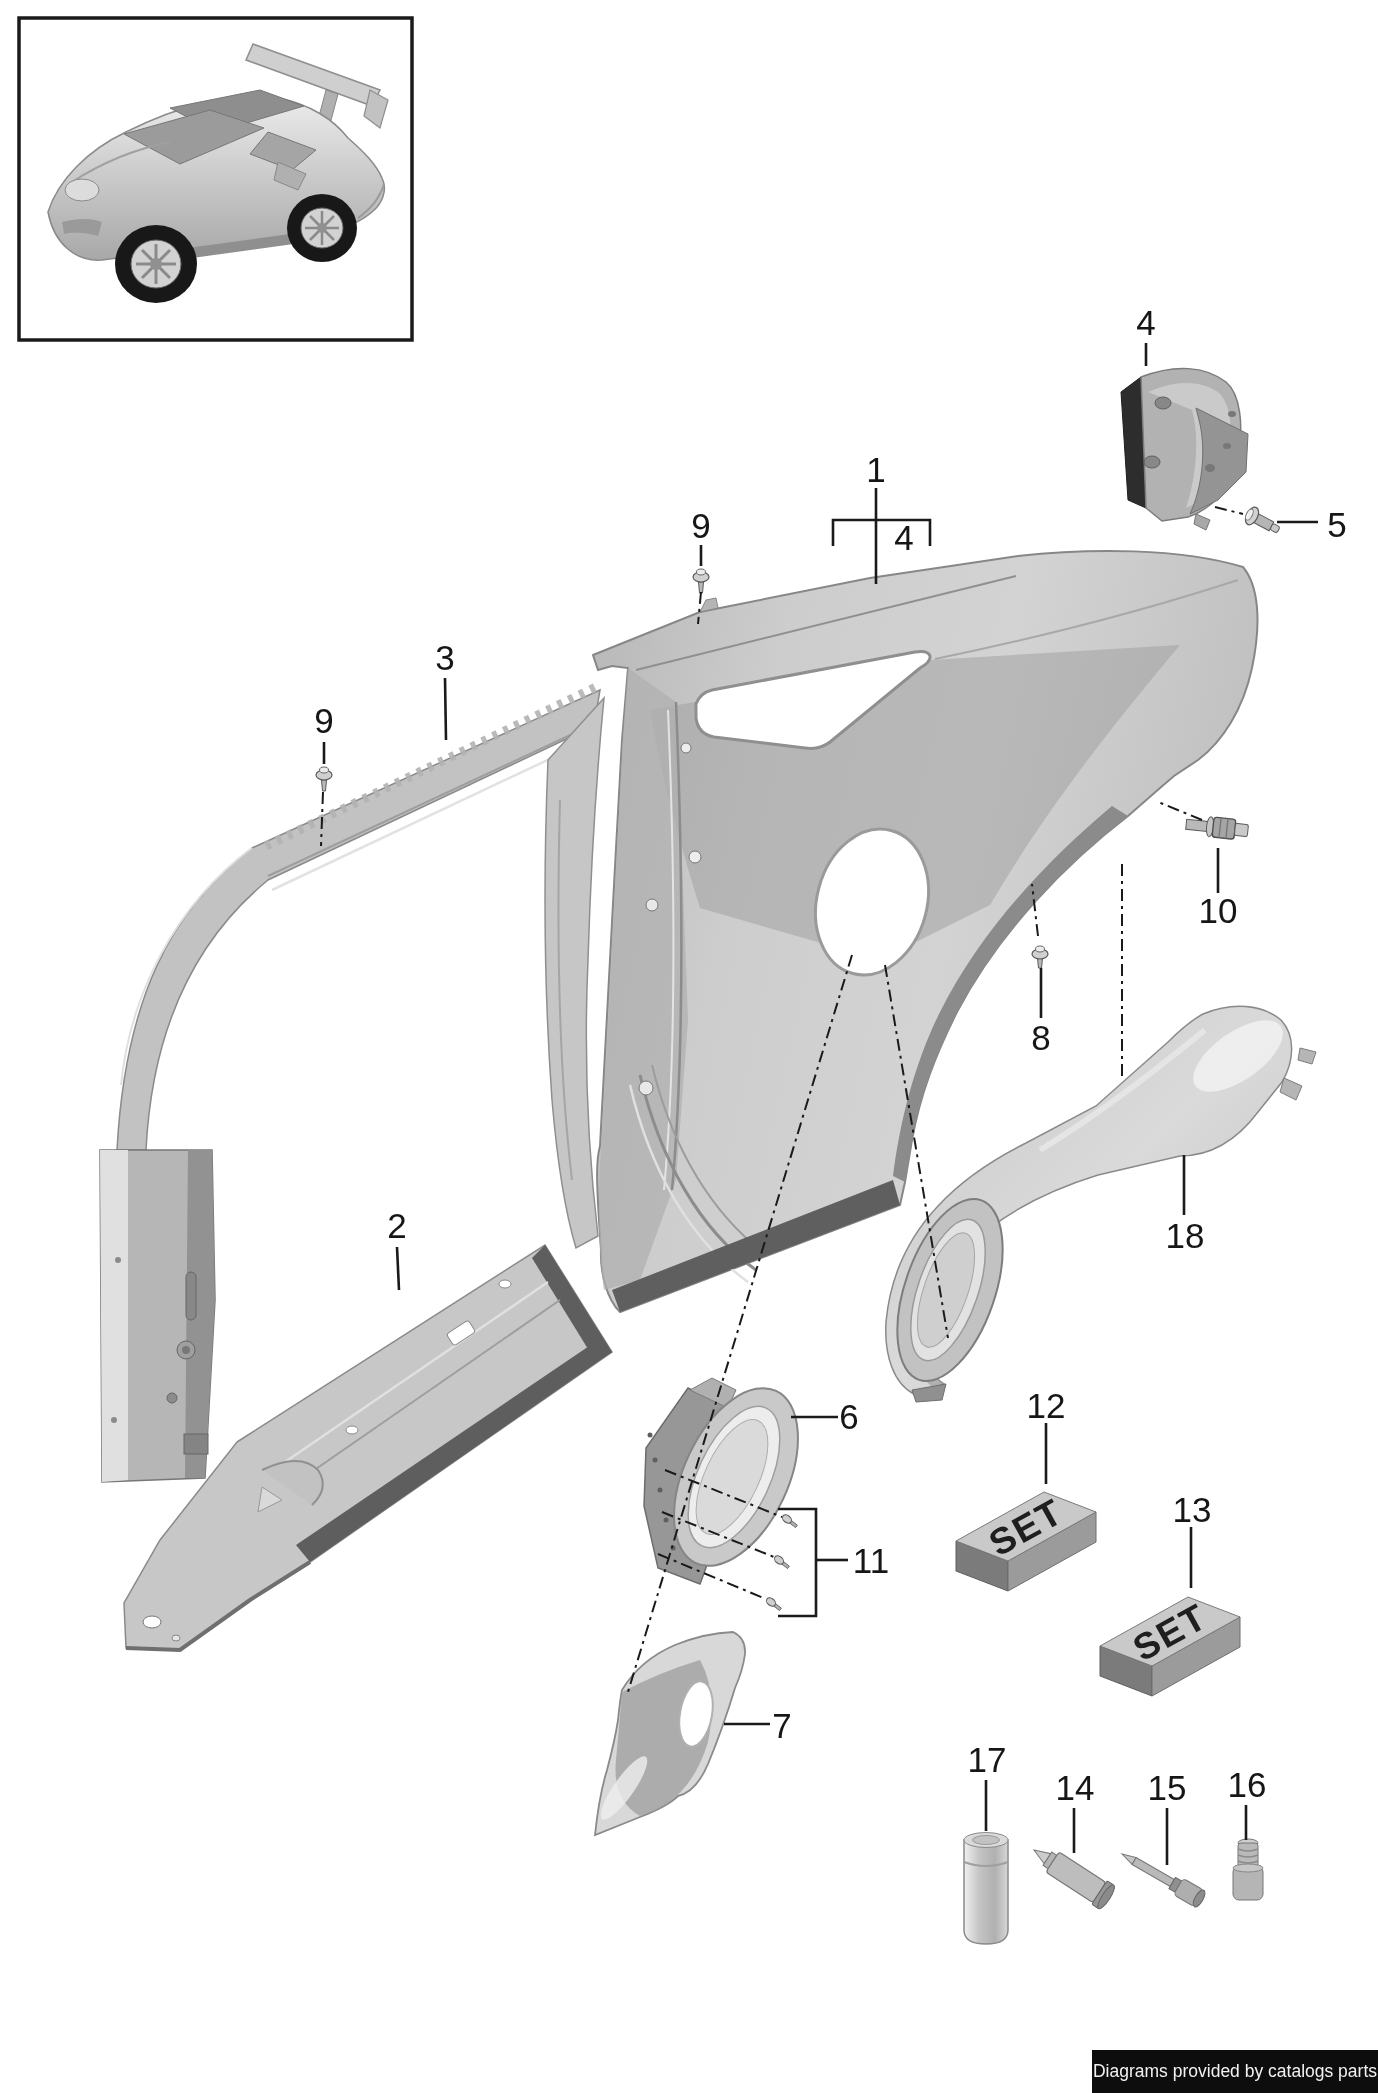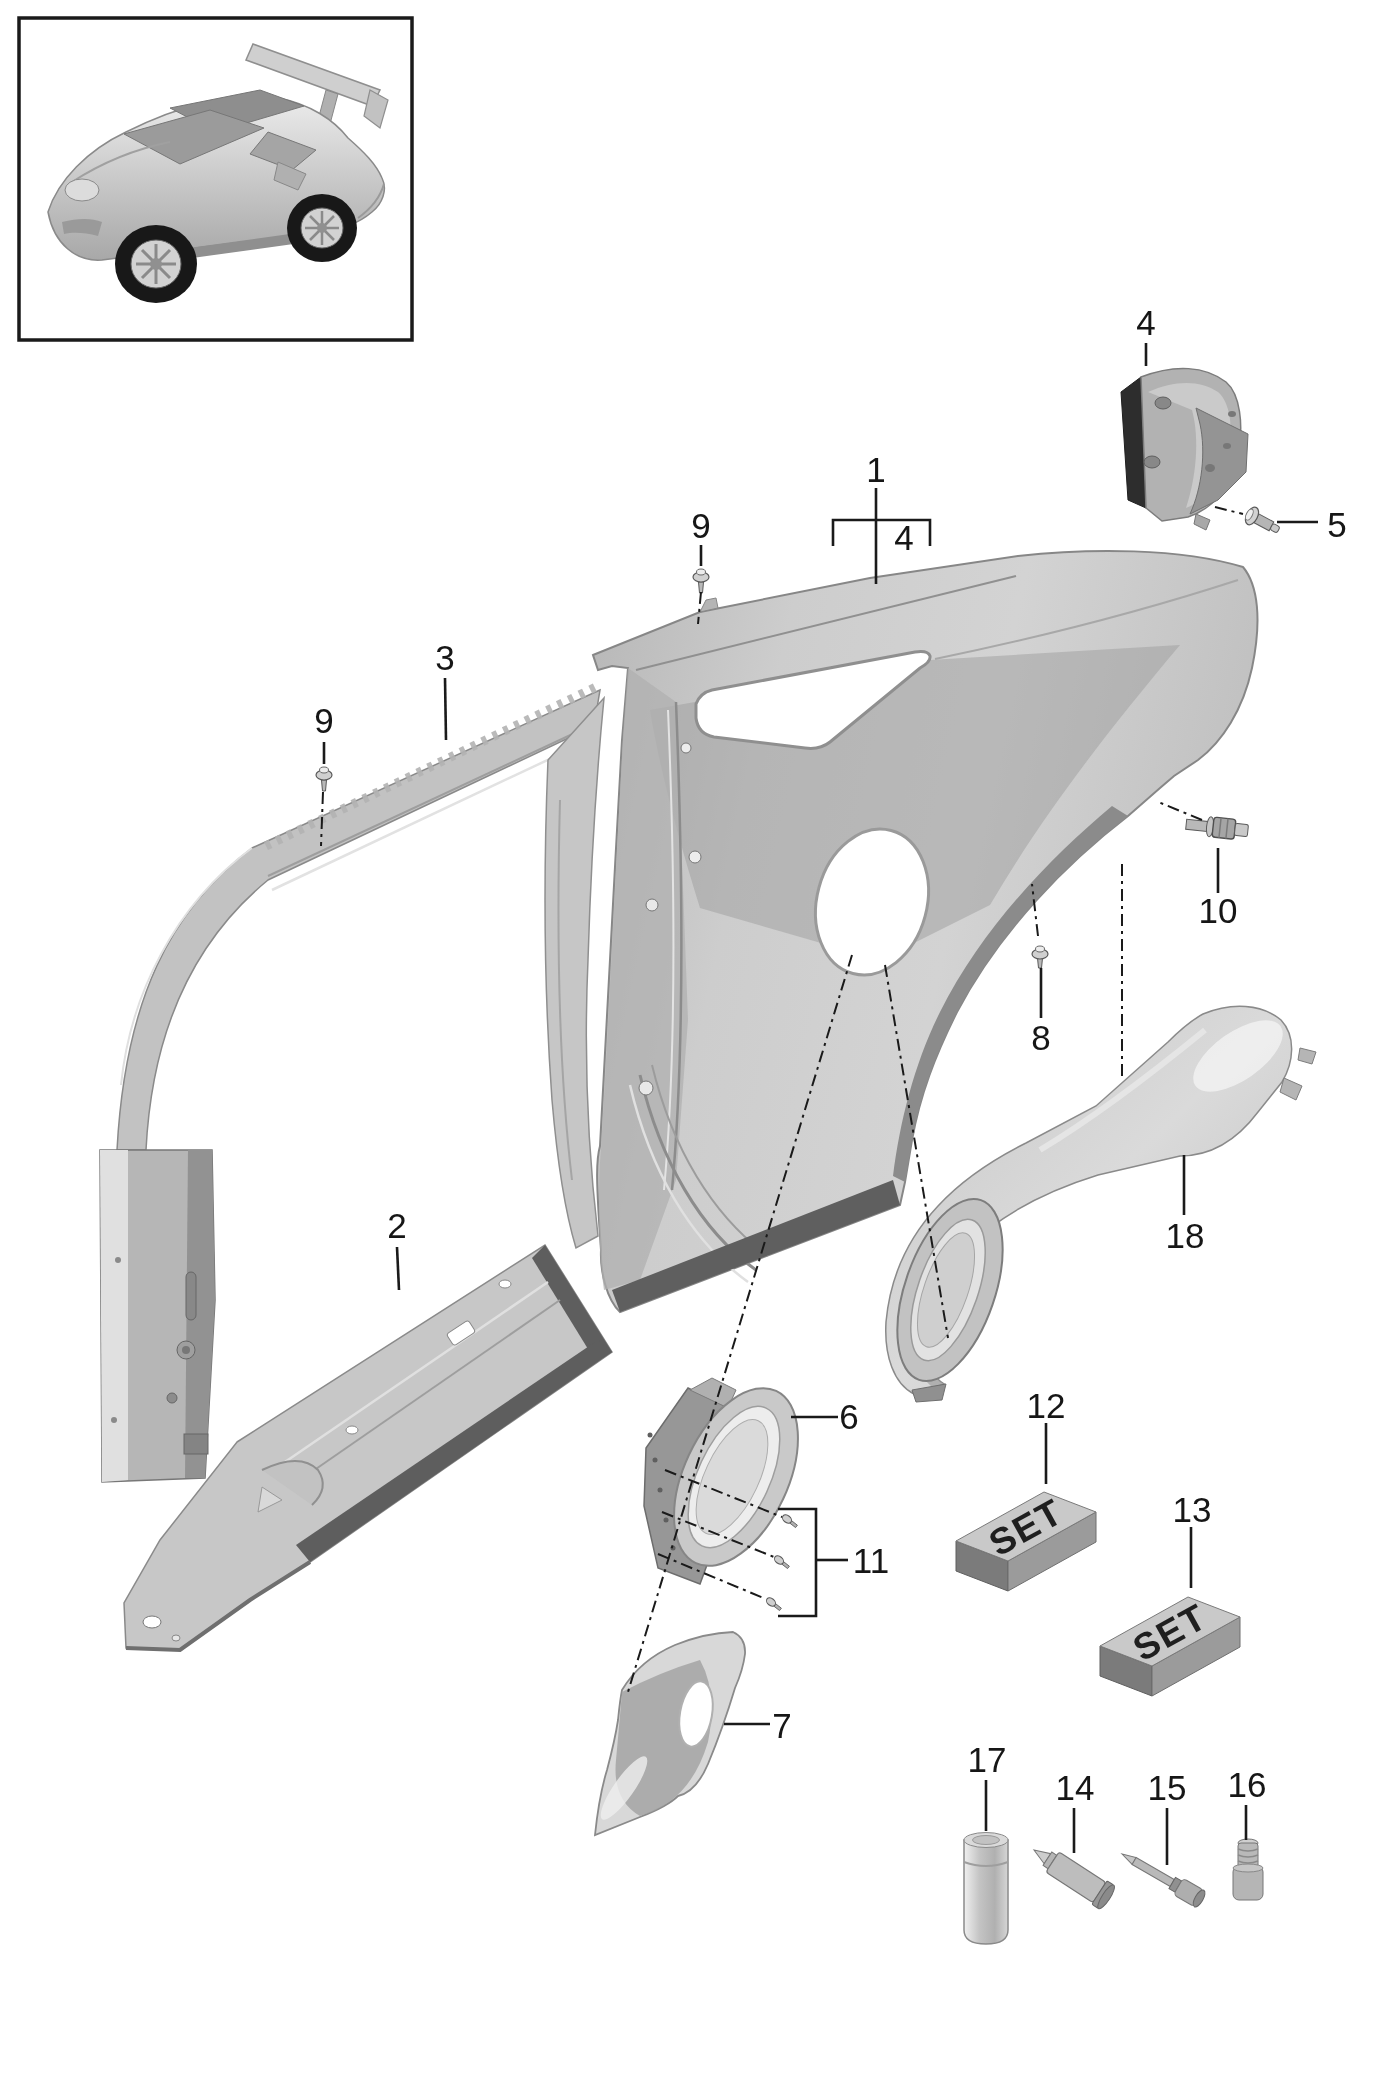--- a/index.html
+++ b/index.html
@@ -326,13 +326,16 @@
     <text class="callout" x="1046" y="1418" text-anchor="middle">12</text>
     <text class="callout" x="1192" y="1522" text-anchor="middle">13</text>
     <text class="callout" x="782" y="1738" text-anchor="middle">7</text>
     <text class="callout" x="987" y="1772" text-anchor="middle">17</text>
     <text class="callout" x="1075" y="1800" text-anchor="middle">14</text>
     <text class="callout" x="1167" y="1800" text-anchor="middle">15</text>
     <text class="callout" x="1247" y="1797" text-anchor="middle">16</text>
   </g>
 </svg>
 
+<div class="footer-credit">
+  <span>Diagrams provided by catalogs parts</span>
 </div>
+</div>
 
 </body></html>

